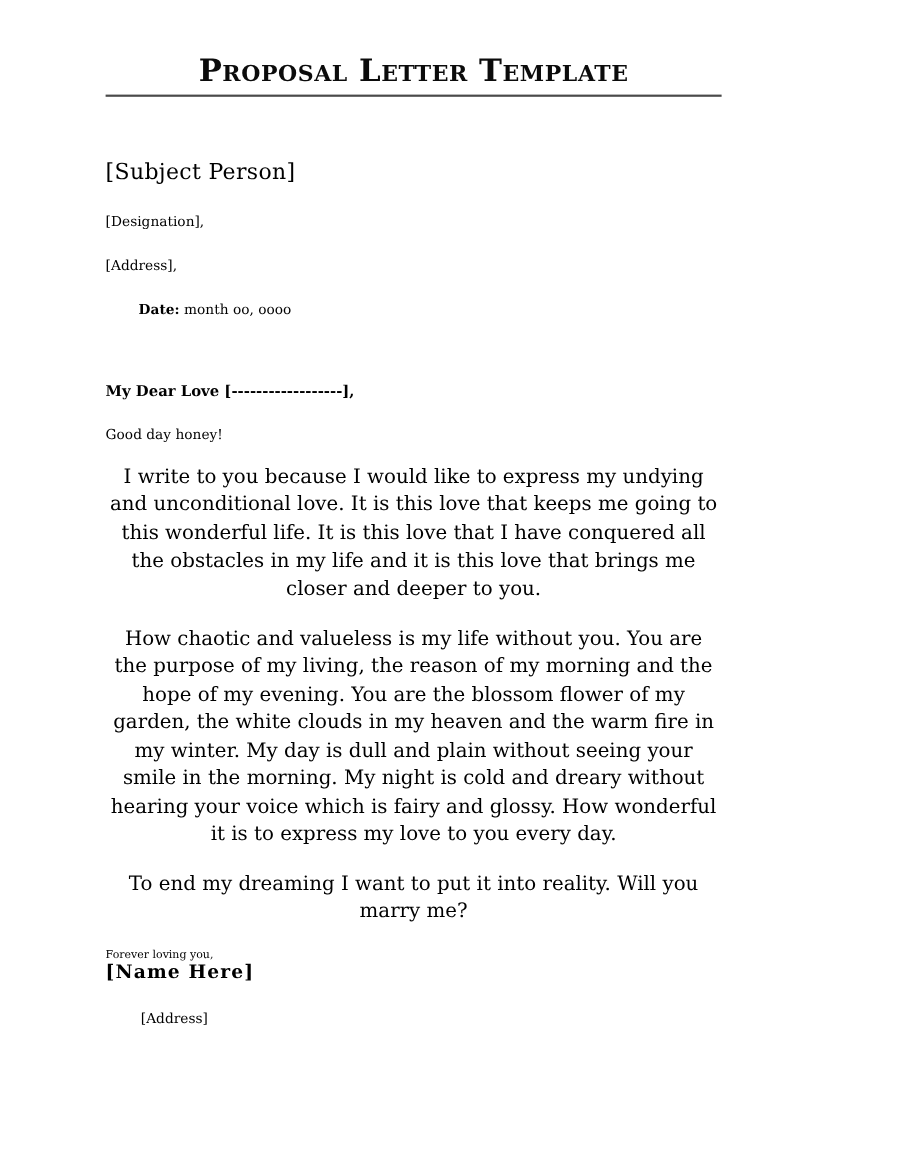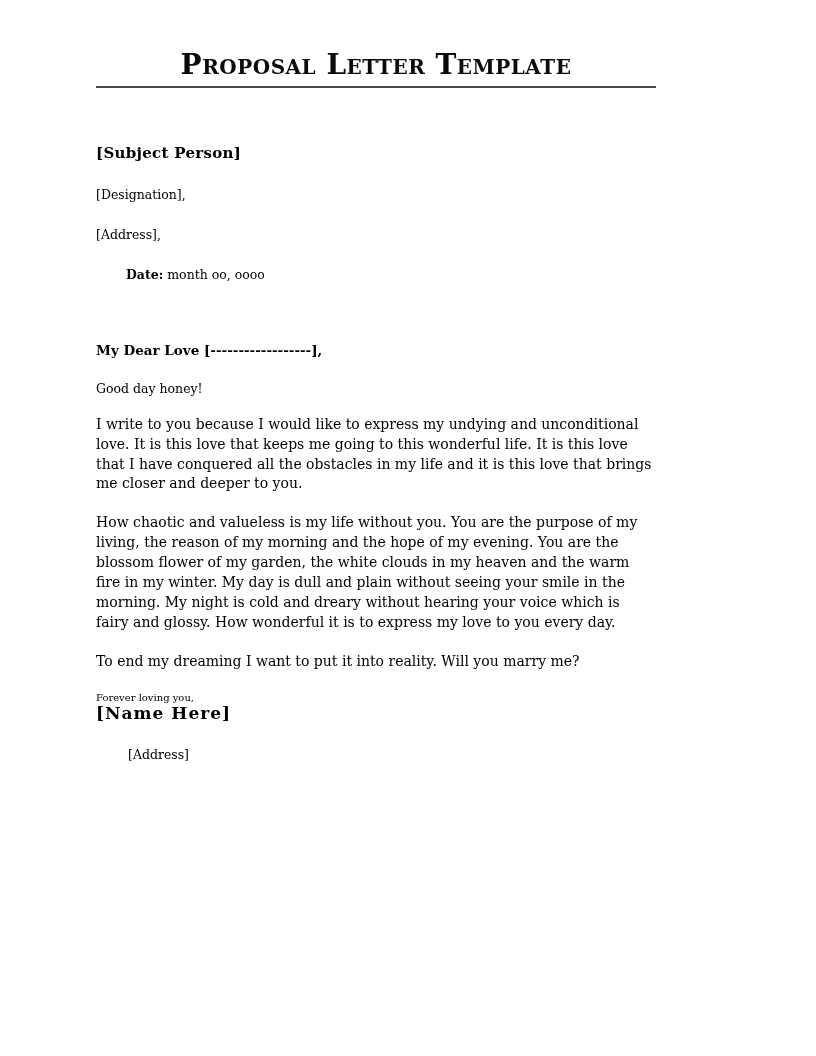--- a/index.html
+++ b/index.html
@@ -34,22 +34,22 @@
     font-size: 28px;
     letter-spacing: 0.5px;
     line-height: 1.1;
     color: #0b0b0b;
   }
   
   .recipient {
     margin-top: 56px;
   }
   .subject-person {
-    font-weight: bold;
-    font-size: 15px;
+    font-weight: normal;
+    font-size: 20px;
     letter-spacing: 0.3px;
   }
   .recipient-line {
     font-size: 12.5px;
     margin-top: 25px;
   }
   .date-line {
     font-size: 12.5px;
     margin-top: 25px;
     margin-left: 30px;
@@ -62,23 +62,23 @@
     margin-top: 60px;
     font-weight: bold;
     font-size: 13.5px;
   }
   .greeting {
     margin-top: 23px;
     font-size: 12.5px;
   }
   .para {
     margin-top: 19px;
-    font-size: 14px;
+    font-size: 18px;
     line-height: 1.42;
-    text-align: left;
+    text-align: center;
   }
   .closing {
     margin-top: 21px;
     font-size: 10px;
   }
   .signature-name {
     font-weight: bold;
     font-size: 17px;
     letter-spacing: 1px;
   }

